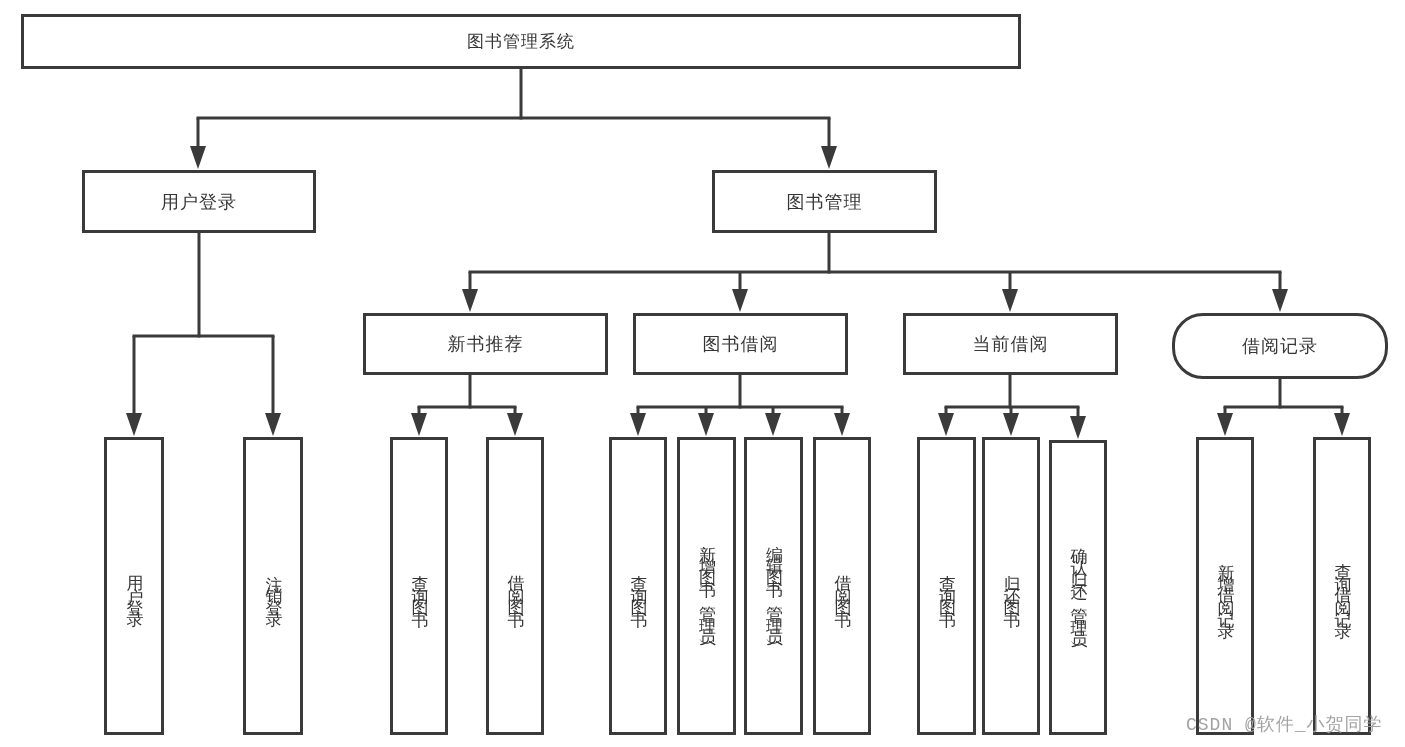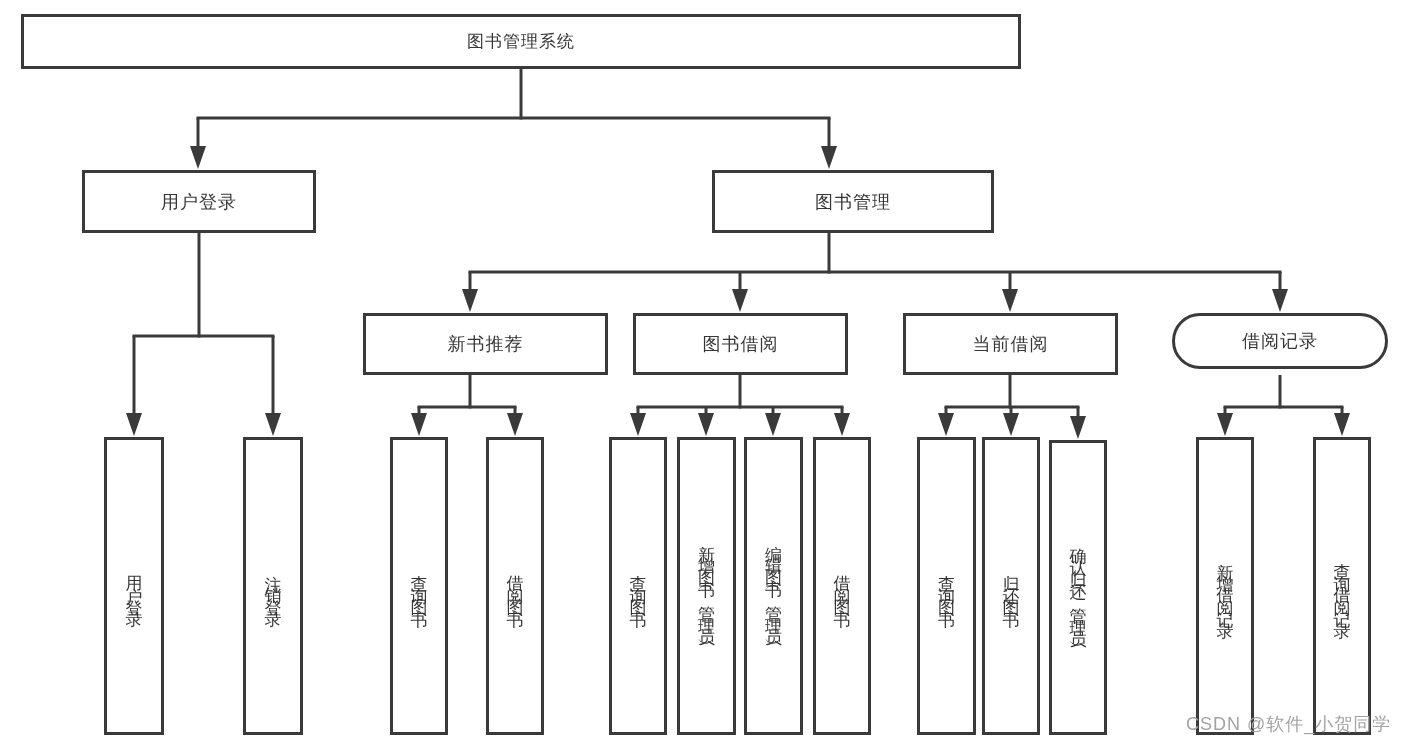--- a/index.html
+++ b/index.html
@@ -1,20 +1,20 @@
 <!DOCTYPE html>
 <html><head>
 <meta charset="utf-8">
 <style>
   html,body{margin:0;padding:0;background:#ffffff;}
   #canvas{
     position:relative;
     width:1405px;height:747px;
     background:#ffffff;
-    font-family:Liberation Sans, sans-serif;
+    font-family:Liberation Mono, monospace;
     overflow:hidden;
   }
   #wires{position:absolute;left:0;top:0;width:1405px;height:747px;}
   .node{
     position:absolute;
     box-sizing:border-box;
     border:3px solid #3a3a3a;
     background:#ffffff;
     display:flex;align-items:center;justify-content:center;
     color:#363636;
@@ -97,26 +97,26 @@
       <polygon points="1070,416 1086,416 1078,439" fill="#3a3a3a"></polygon>
       <line x1="1225" y1="407" x2="1225" y2="419" stroke="#3a3a3a" stroke-width="3"></line>
       <polygon points="1217,413 1233,413 1225,436" fill="#3a3a3a"></polygon>
       <line x1="1342" y1="407" x2="1342" y2="419" stroke="#3a3a3a" stroke-width="3"></line>
       <polygon points="1334,413 1350,413 1342,436" fill="#3a3a3a"></polygon>
     </svg>
 
   <div class="node" style="left:21px;top:14px;width:1000px;height:55px;font-size:17px;">图书管理系统</div>
 
   <div class="node" style="left:82px;top:170px;width:234px;height:63px;">用户登录</div>
-  <div class="node" style="left:712px;top:170px;width:282px;height:63px;">图书管理</div>
+  <div class="node" style="left:712px;top:170px;width:225px;height:63px;">图书管理</div>
 
   <div class="node" style="left:363px;top:313px;width:245px;height:62px;">新书推荐</div>
   <div class="node" style="left:903px;top:313px;width:215px;height:62px;">当前借阅</div>
   <div class="node" style="left:633px;top:313px;width:215px;height:62px;">图书借阅</div>
-  <div class="node" style="left:1172px;top:313px;width:216px;height:56px;border-radius:31px;">借阅记录</div>
+  <div class="node" style="left:1172px;top:313px;width:216px;height:66px;border-radius:31px;">借阅记录</div>
 
   <div class="node vnode" style="left:104px;top:437px;width:60px;height:298px;">用户登录</div>
   <div class="node vnode" style="left:243px;top:437px;width:60px;height:298px;">注销登录</div>
 
   <div class="node vnode" style="left:390px;top:437px;width:58px;height:298px;">查询图书</div>
   <div class="node vnode" style="left:486px;top:437px;width:58px;height:298px;">借阅图书</div>
 
   <div class="node vnode" style="left:609px;top:437px;width:58px;height:298px;">查询图书</div>
   <div class="node vnode" style="left:677px;top:437px;width:59px;height:298px;">新增图书（管理员）</div>
   <div class="node vnode" style="left:744px;top:437px;width:59px;height:298px;">编辑图书（管理员）</div>

